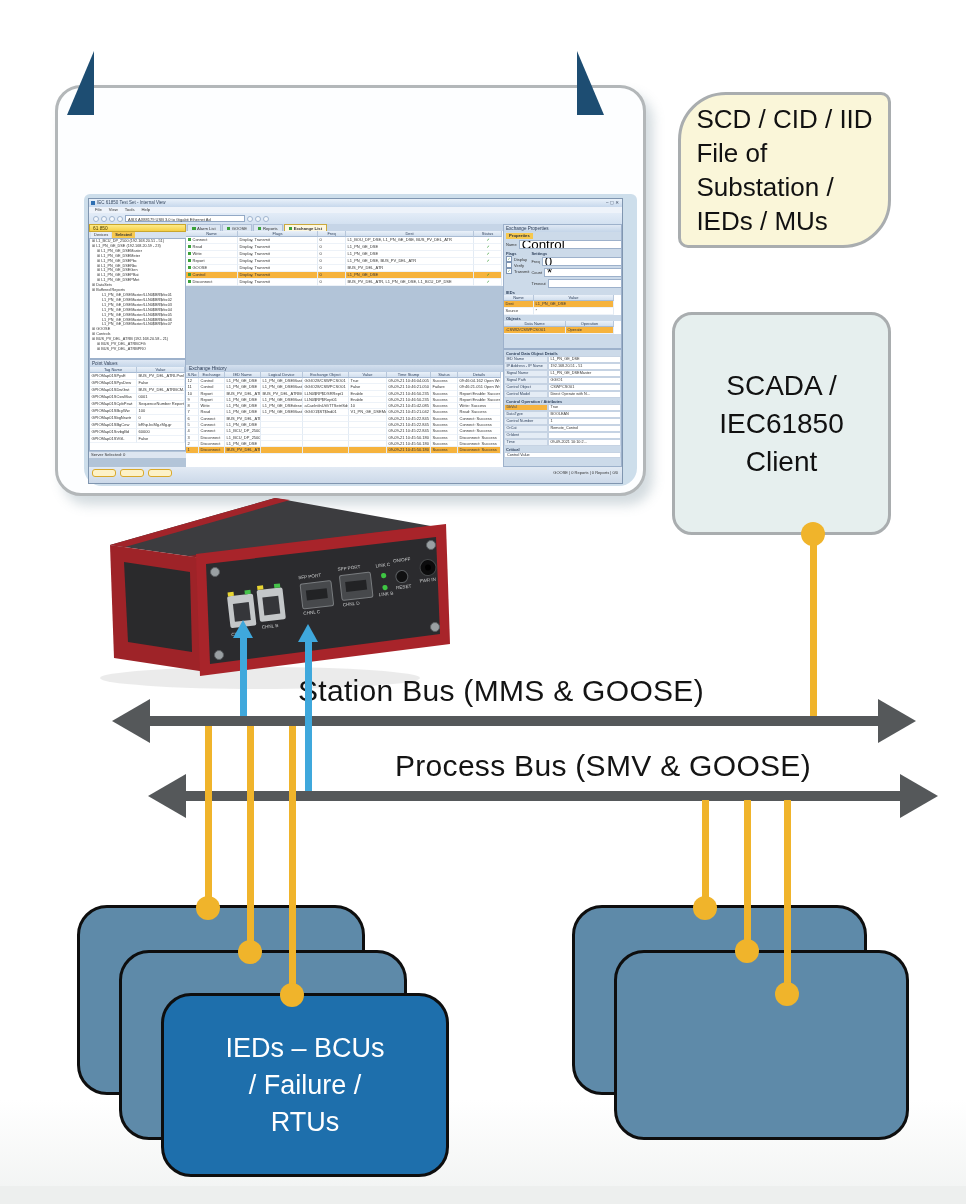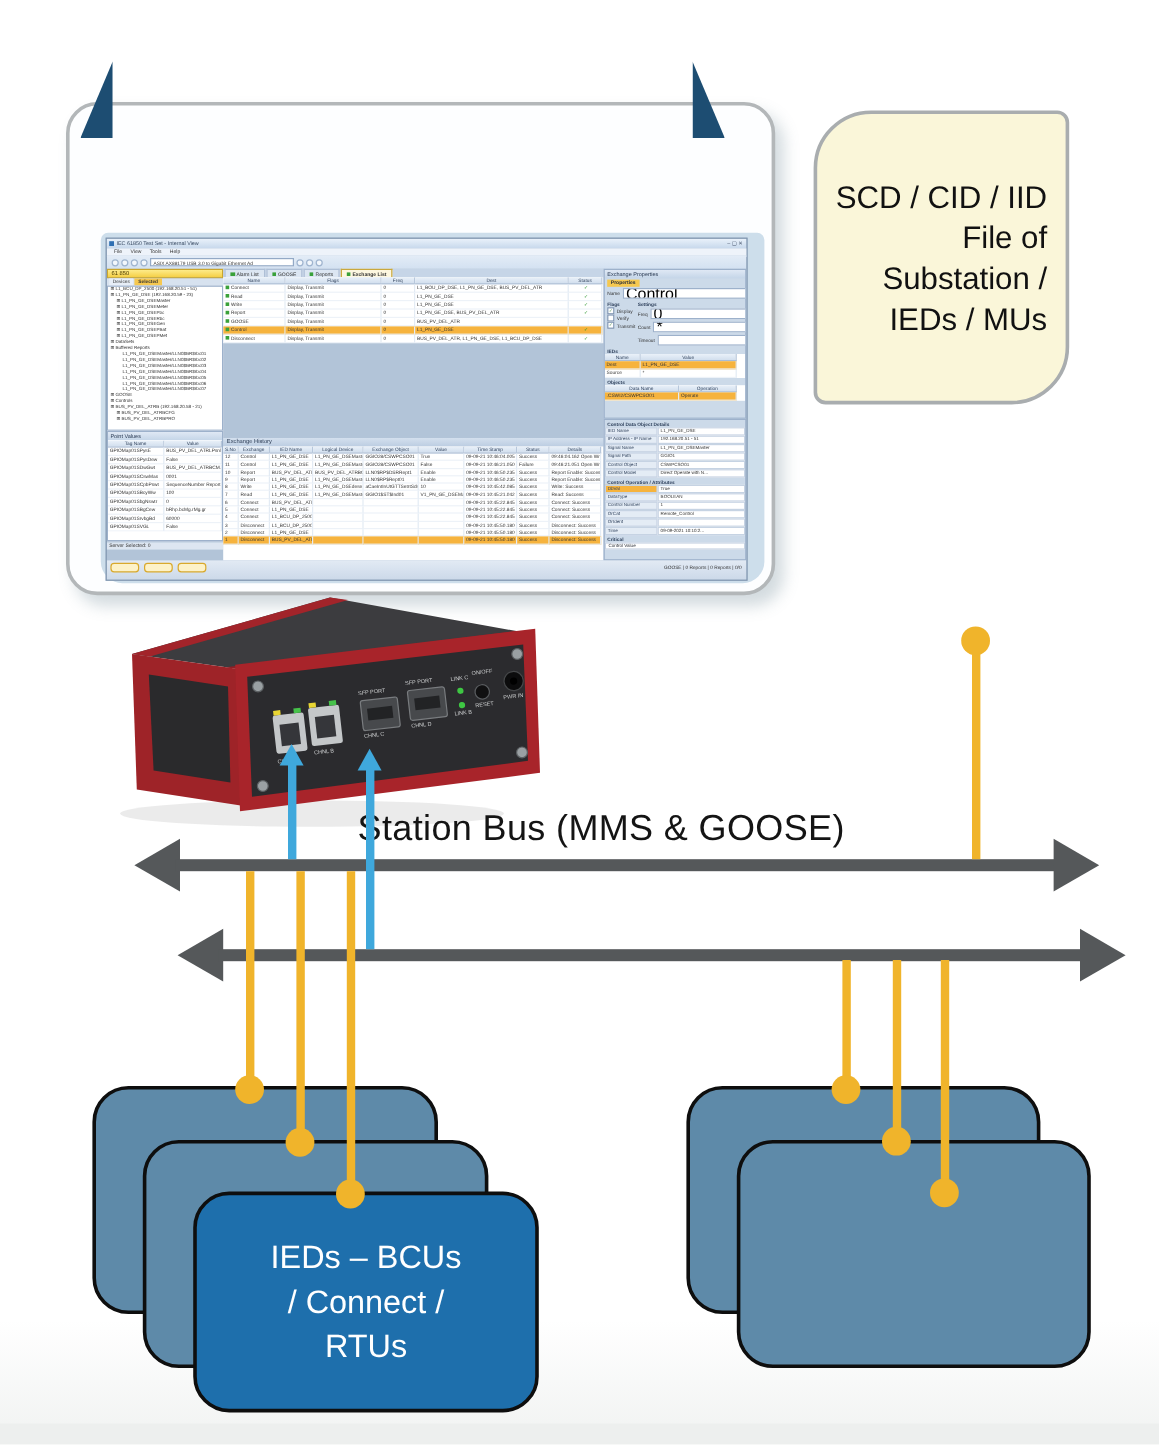--- a/index.html
+++ b/index.html
@@ -12,23 +12,23 @@
   #laptop-frame{left:55px;top:85px;width:585px;height:405px;border:3px solid #b3b7b9;border-radius:26px;
     background:#fdfeff;box-shadow:7px 9px 12px rgba(110,135,150,.30);z-index:1;}
   #screen-mat{left:84px;top:194px;width:553px;height:292px;background:#cddeeb;border-radius:6px 6px 18px 18px;z-index:2;}
   .fold{width:27px;height:64px;background:var(--navy);z-index:2;}
   #fold-left{left:67px;top:51px;clip-path:polygon(100% 0,100% 100%,0 100%);}
   #fold-right{left:577px;top:51px;clip-path:polygon(0 0,100% 100%,0 100%);}
   #banner{left:91px;top:51px;width:489px;height:136px;background:var(--accent);border-radius:10px;z-index:3;
     color:#fff;font-weight:bold;font-size:28px;line-height:38px;text-align:center;padding-top:11px;box-sizing:border-box;}
 
   
-  #scd-box{left:678px;top:92px;width:213px;height:245px;background:var(--cream);border:3px solid var(--bordergray);
+  #scd-box{left:678px;top:92px;width:213px;height:156px;background:var(--cream);border:3px solid var(--bordergray);
     border-radius:48px 10px 48px 10px;display:flex;align-items:center;justify-content:center;
-    font-size:26px;line-height:34px;color:#111;text-align:right;box-sizing:border-box;}
+    font-size:26px;line-height:34px;color:#111;text-align:left;box-sizing:border-box;}
   #scada-box{left:672px;top:312px;width:219px;height:223px;background:var(--pale);border:3px solid var(--bordergray);
     border-radius:20px;display:flex;align-items:center;justify-content:center;
     font-size:28px;line-height:38px;color:#111;text-align:center;box-sizing:border-box;z-index:2;}
 
   
   .bus-bar{height:10px;background:var(--busgray);z-index:3;}
   .bus-head{width:0;height:0;z-index:3;}
   .bus-label{font-size:30px;color:#141414;z-index:4;letter-spacing:.3px;}
 
   
@@ -119,20 +119,25 @@
 
   <div class="abs fold" id="fold-left"></div>
   <div class="abs fold" id="fold-right"></div>
 
   <div class="abs" id="scd-box">
     <div class="pre">SCD / CID / IID
 File of
 Substation /
 IEDs / MUs</div>
   </div>
+  <div class="abs" id="scada-box">
+    <div class="pre">SCADA /
+IEC61850
+Client</div>
+  </div>
 
   <div class="abs" id="app">
     <div class="abs titlebar">IEC 61850 Test Set - Internal View</div>
     <div class="abs winicon"></div>
     <div class="abs wincontrols">–  ▢  ✕</div>
     <div class="abs menubar">
       <span>File</span>
       <span>View</span>
       <span>Tools</span>
       <span>Help</span>
@@ -625,20 +630,21 @@
       <text x="347" y="108">RESET</text>
       <text x="371" y="104">PWR IN</text>
     </g>
   </svg>
 
   <div class="abs bus-label" style="left:298px;top:674px;">Station Bus (MMS &amp; GOOSE)</div>
   <div class="abs bus-head" style="left:112px;top:699px;border-top:22px solid transparent;border-bottom:22px solid transparent;border-right:38px solid var(--busgray);"></div>
   <div class="abs bus-bar" style="left:146px;top:716px;width:736px;"></div>
   <div class="abs bus-head" style="left:878px;top:699px;border-top:22px solid transparent;border-bottom:22px solid transparent;border-left:38px solid var(--busgray);"></div>
 
+  <div class="abs bus-label" style="left:395px;top:749px;">Process Bus (SMV &amp; GOOSE)</div>
   <div class="abs bus-head" style="left:148px;top:774px;border-top:22px solid transparent;border-bottom:22px solid transparent;border-right:38px solid var(--busgray);"></div>
   <div class="abs bus-bar" style="left:182px;top:791px;width:720px;"></div>
   <div class="abs bus-head" style="left:900px;top:774px;border-top:22px solid transparent;border-bottom:22px solid transparent;border-left:38px solid var(--busgray);"></div>
 
   <div class="abs bhead" style="left:233px;top:620px;"></div>
   <div class="abs vline-b" style="left:239.5px;top:636px;height:80px;"></div>
   <div class="abs bhead" style="left:298px;top:624px;"></div>
   <div class="abs vline-b" style="left:304.5px;top:640px;height:151px;"></div>
 
   <div class="abs vline-y" style="left:204.5px;top:726px;height:172px;"></div>
@@ -655,20 +661,20 @@
   <div class="abs dot" style="left:693px;top:896px;"></div>
   <div class="abs vline-y" style="left:743.5px;top:800px;height:141px;"></div>
   <div class="abs dot" style="left:735px;top:939px;"></div>
   <div class="abs vline-y" style="left:783.5px;top:800px;height:184px;"></div>
   <div class="abs dot" style="left:775px;top:982px;"></div>
 
   <div class="abs card back" style="left:77px;top:905px;width:288px;height:190px;"></div>
   <div class="abs card back" style="left:119px;top:950px;width:288px;height:190px;"></div>
   <div class="abs card front pre" style="left:161px;top:993px;width:288px;height:184px;">
     <div class="pre">IEDs – BCUs
-/ Connect /
+/ Failure /
 RTUs</div>
   </div>
 
   <div class="abs card back" style="left:572px;top:905px;width:295px;height:190px;"></div>
   <div class="abs card back" style="left:614px;top:950px;width:295px;height:190px;"></div>
 
 </div>
 
 </body></html>

